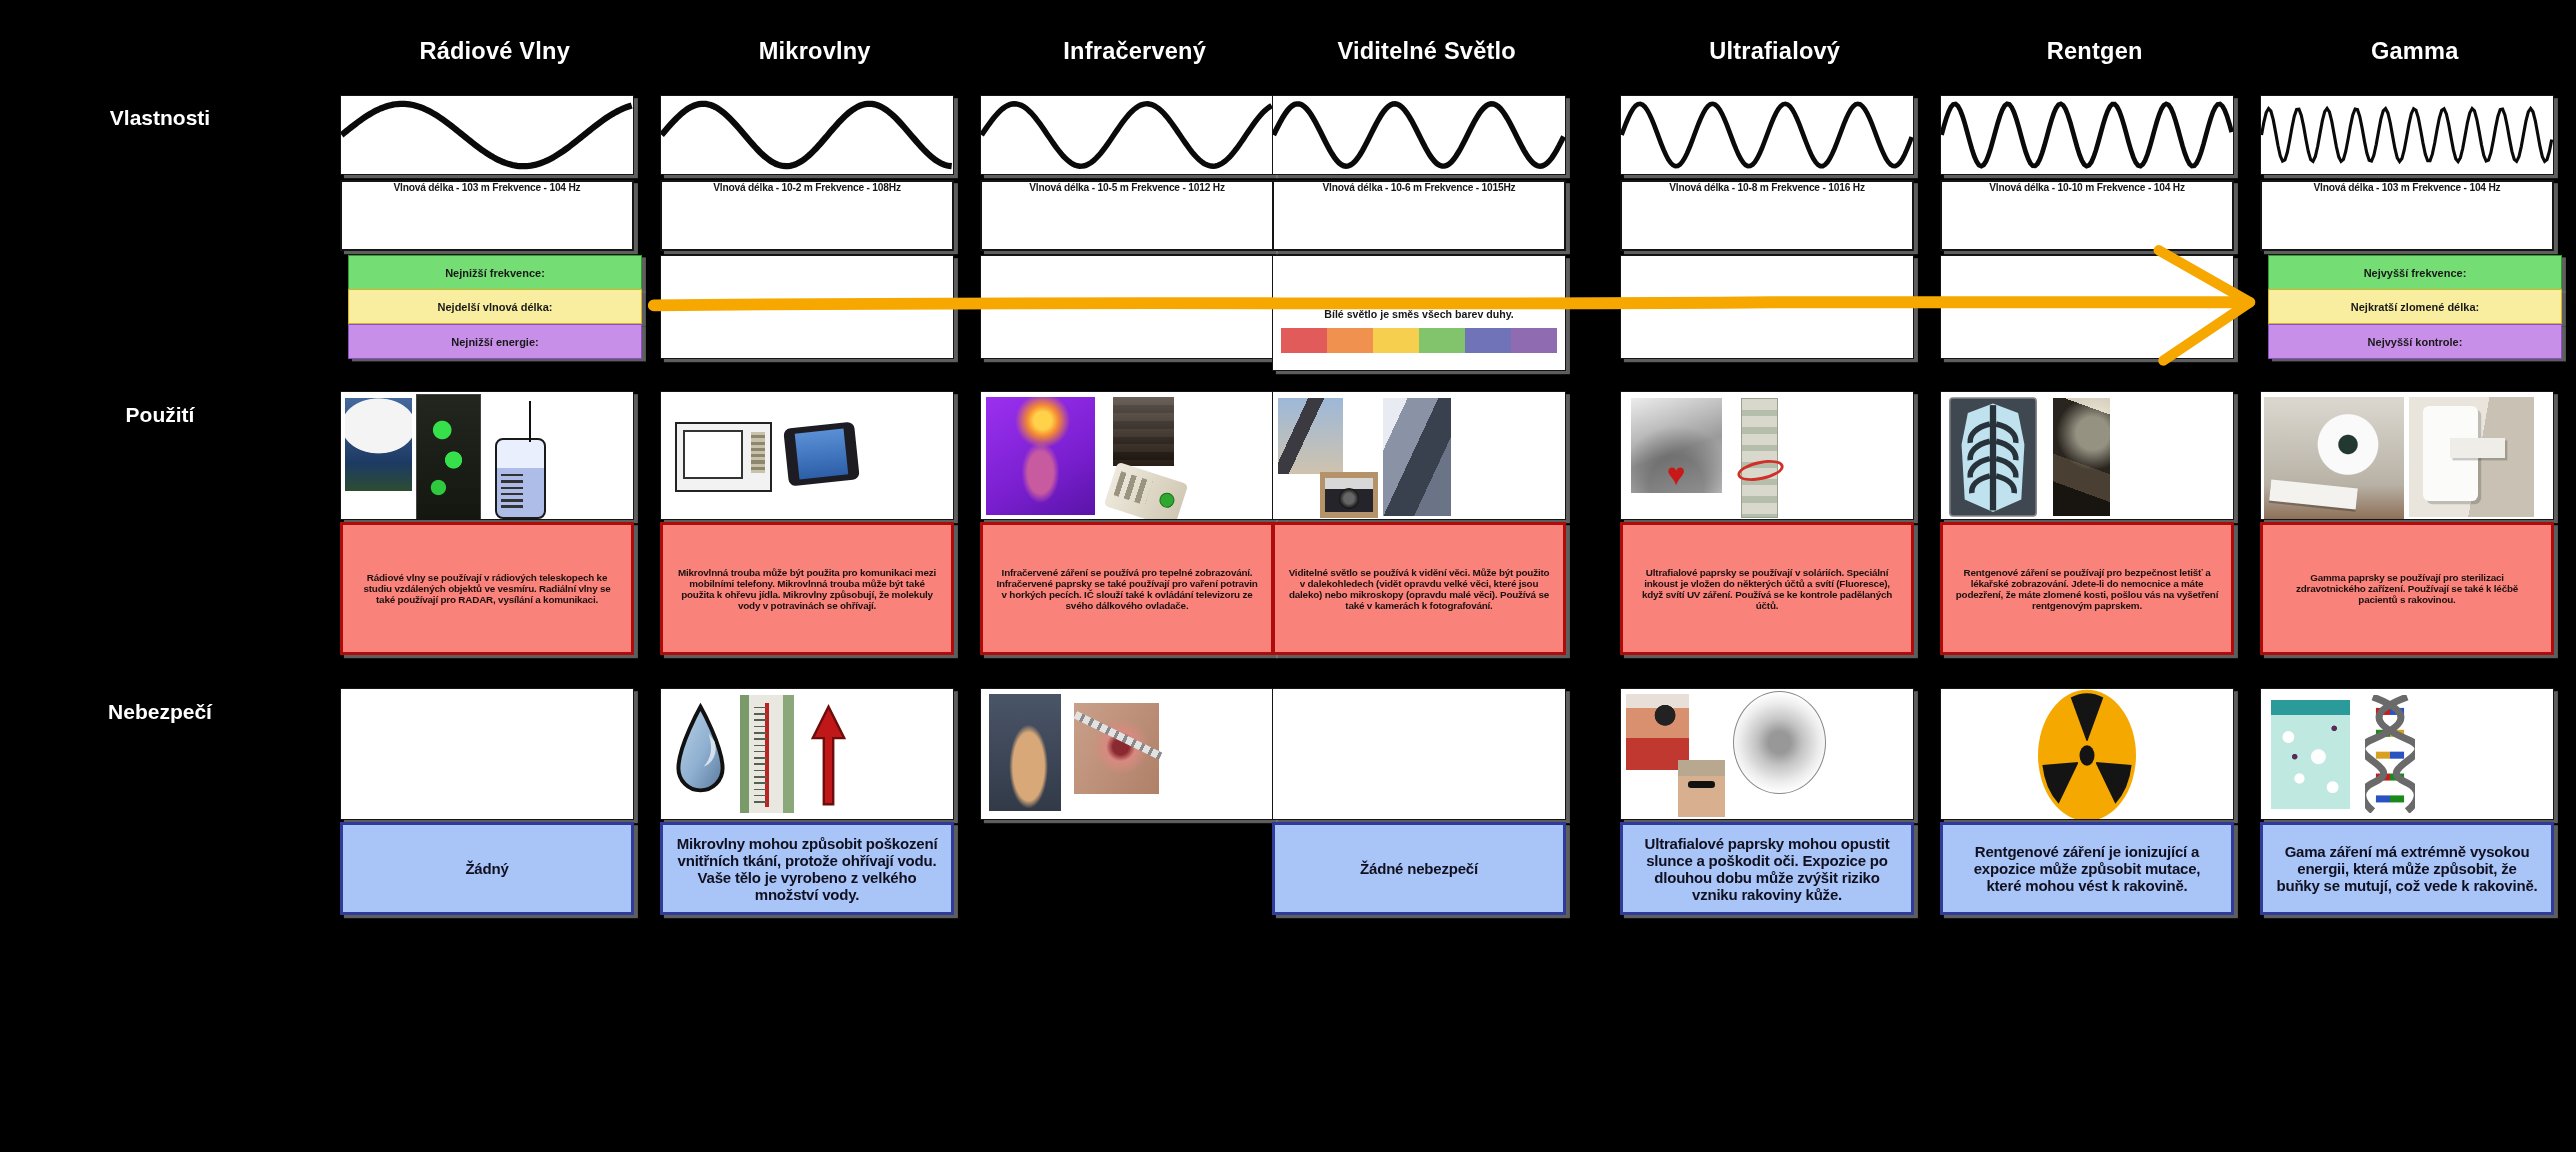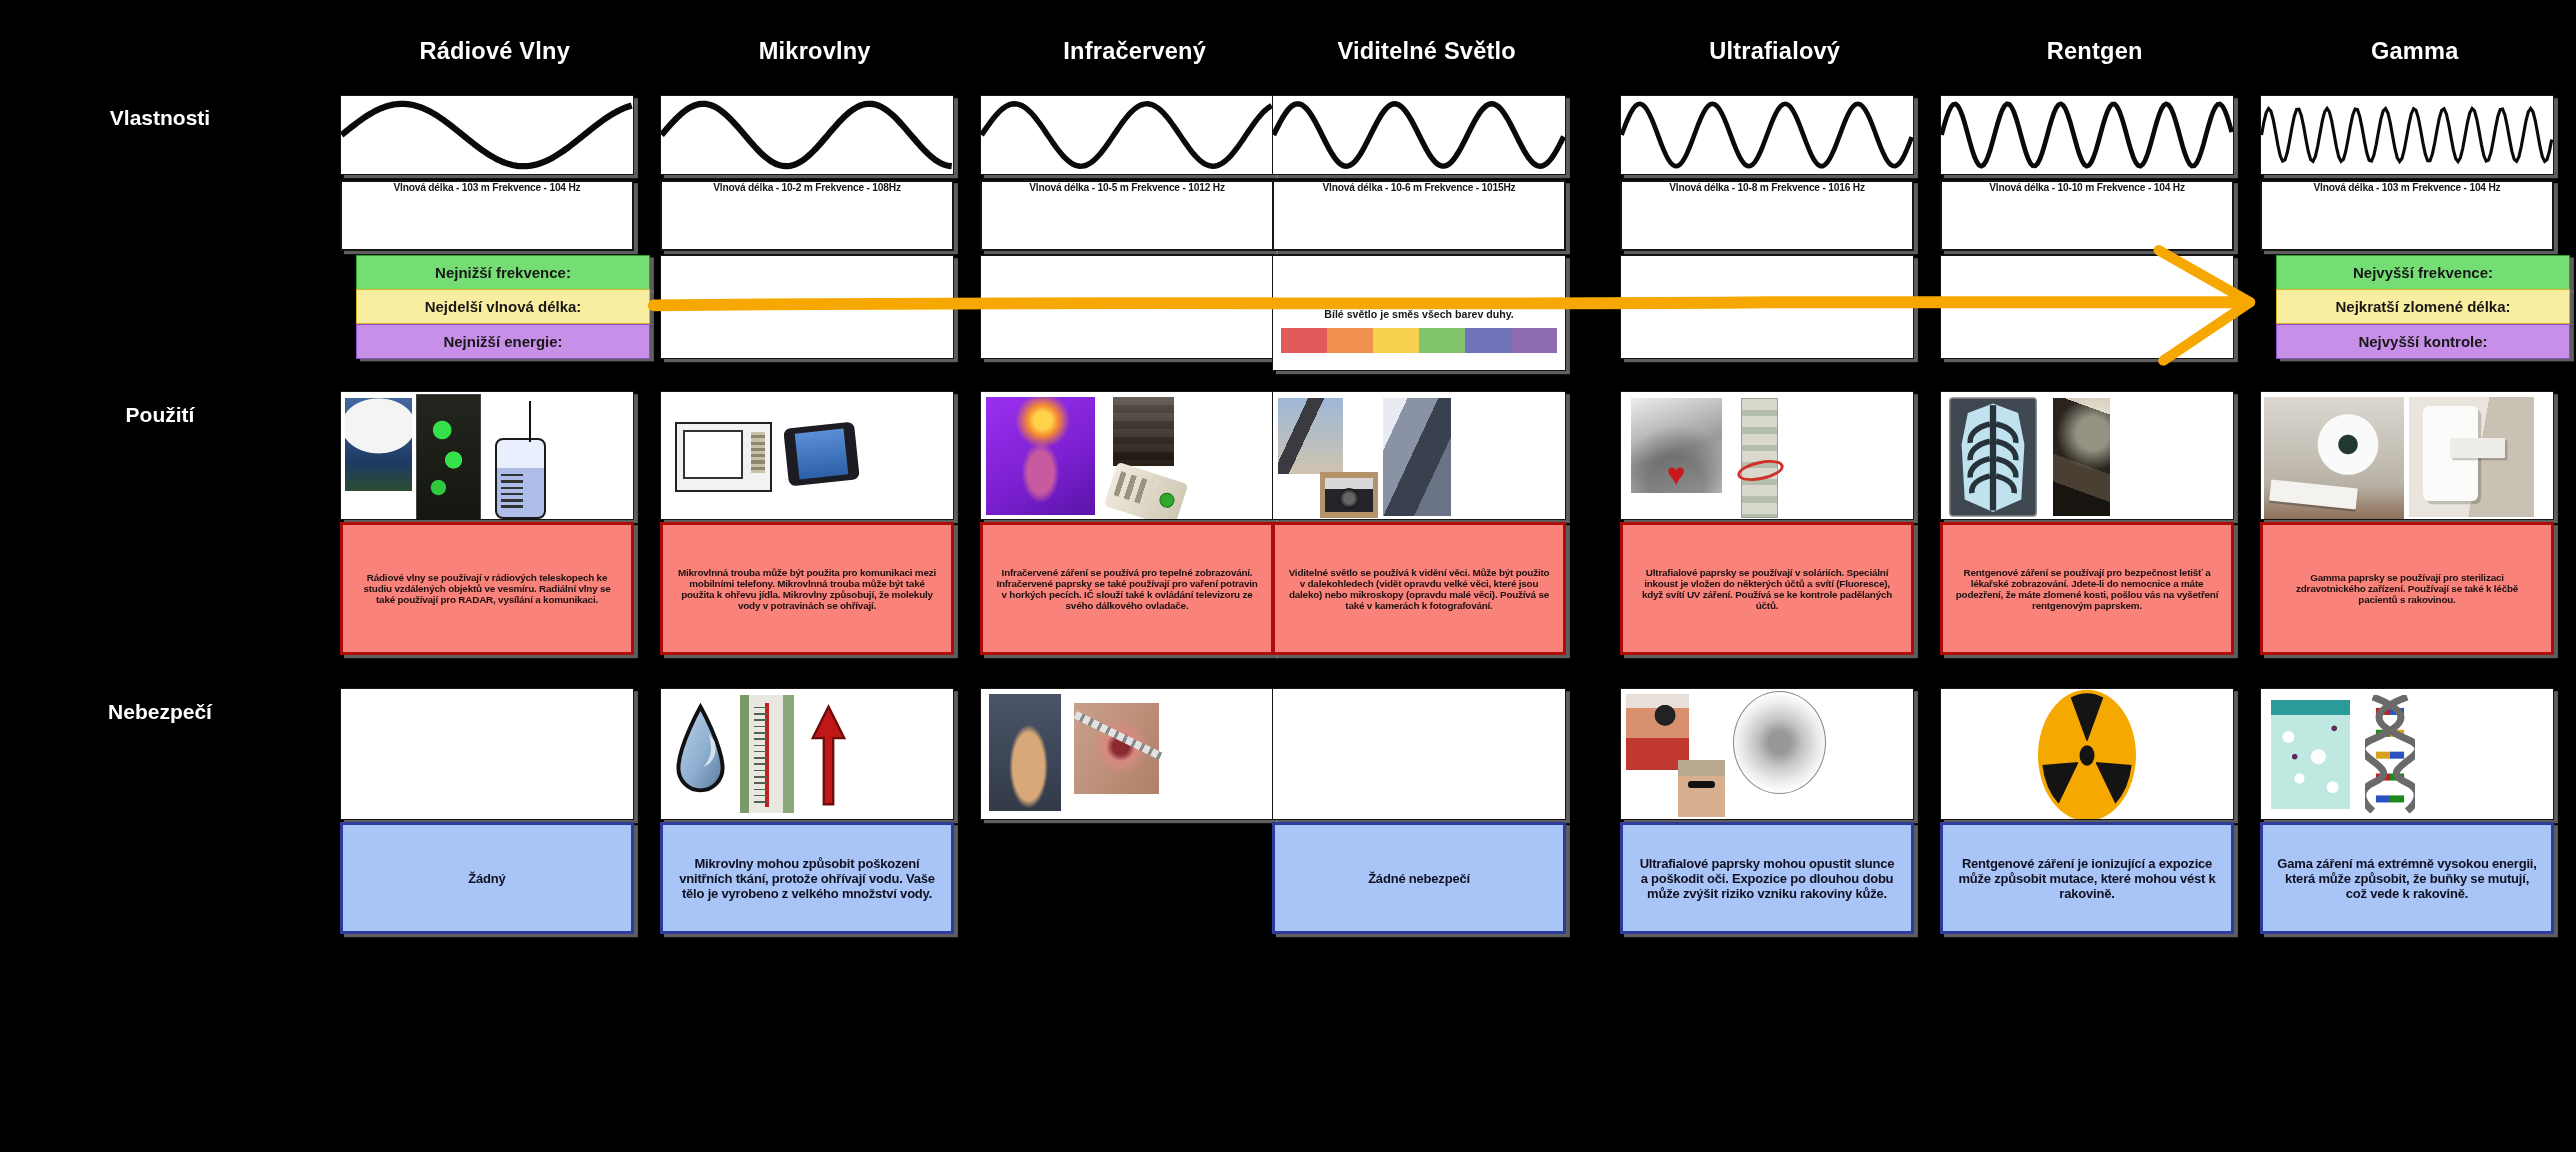--- a/index.html
+++ b/index.html
@@ -10,40 +10,40 @@
   .colhead{position:absolute;top:30px;left:-15.8px;width:325px;text-align:center;color:#fff;
            font-size:23.6px;font-weight:bold;margin:8px;letter-spacing:0.2px;}
   .rowlabel{position:absolute;left:30px;width:260px;text-align:center;color:#fff;
             font-size:21px;font-weight:bold;}
   .cell{position:absolute;left:0;width:294px;background:#fff;border:1.6px solid #141414;
         box-shadow:3.9px 3.2px 0 rgba(125,125,125,.75);box-sizing:border-box;}
   .wavebox{top:95px;height:80px;}
   .wavebox svg{display:block;width:100%;height:100%;}
   .wlbox{top:180px;height:71px;border-width:2.4px;display:flex;align-items:flex-start;justify-content:center;
          text-align:center;font-size:10.2px;font-weight:bold;padding:0 15.8px;color:#181818;letter-spacing:-0.2px;}
-  .pbox{position:absolute;left:16px;width:294px;height:35px;border:1.6px solid #333;box-sizing:border-box;
-        display:flex;align-items:center;justify-content:center;font-size:15px;font-weight:bold;color:#181818;
+  .pbox{position:absolute;left:8px;width:294px;height:35px;border:1.6px solid #333;box-sizing:border-box;
+        display:flex;align-items:center;justify-content:center;font-size:11px;font-weight:bold;color:#181818;
         box-shadow:3.9px 2.4px 0 rgba(125,125,125,.75);}
   .pbox.green{top:255px;background:var(--green_fill);border-color:var(--green_border);}
   .pbox.yellow{top:289px;background:var(--yellow_fill);border-color:var(--yellow_border);}
   .pbox.purple{top:324px;background:var(--purple_fill);border-color:var(--purple_border);}
   .emptybox{top:255px;height:104px;}
   .visbox{top:255px;height:116px;}
   .visnote{position:absolute;left:0;right:0;top:52px;text-align:center;font-size:10.6px;font-weight:bold;color:#181818;}
   .rainbow{position:absolute;left:7.9px;right:7.9px;top:72px;height:25px;display:flex;}
   .rainbow span{flex:1;}
   .imgcell{overflow:hidden;}
   .useimgs{top:391px;height:129px;}
   .dangimgs{top:688px;height:132px;}
   .redbox{top:522px;height:133px;background:var(--red_fill);border:3.2px solid var(--red_border);
           display:flex;align-items:center;justify-content:center;text-align:center;
           font-size:9.9px;font-weight:bold;color:#1c1010;padding:0 12.6px;letter-spacing:-0.2px;}
-  .bluebox{top:822px;height:112px;background:var(--blue_fill);border:3.2px solid var(--blue_border);
+  .bluebox{top:822px;height:93px;background:var(--blue_fill);border:3.2px solid var(--blue_border);
            display:flex;align-items:center;justify-content:center;text-align:center;
-           font-size:13px;font-weight:bold;color:#101020;padding:0 12.6px;letter-spacing:-0.2px;}
+           font-size:15px;font-weight:bold;color:#101020;padding:0 12.6px;letter-spacing:-0.2px;}
   .arrowsvg{position:absolute;left:638px;top:236px;width:1631px;height:138px;z-index:6;}
   .arrowsvg *{stroke:var(--arrow);}
   
   .ph{position:absolute;}
   .rtel{left:3.9px;top:6.3px;width:67px;height:93px;
         background:radial-gradient(ellipse 56% 30% at 50% 30%,#f4f4f4 0 97%,rgba(0,0,0,0) 100%),
         linear-gradient(#44699e,#1d3a63 70%,#2d4d32);}
   .radar{left:75px;top:1.6px;width:63px;height:125px;border:0.8px solid #444;
         background:radial-gradient(circle at 40% 28%,#35e04a 0 9%,rgba(0,0,0,0) 10%),
         radial-gradient(circle at 58% 52%,#35e04a 0 11%,rgba(0,0,0,0) 12%),

